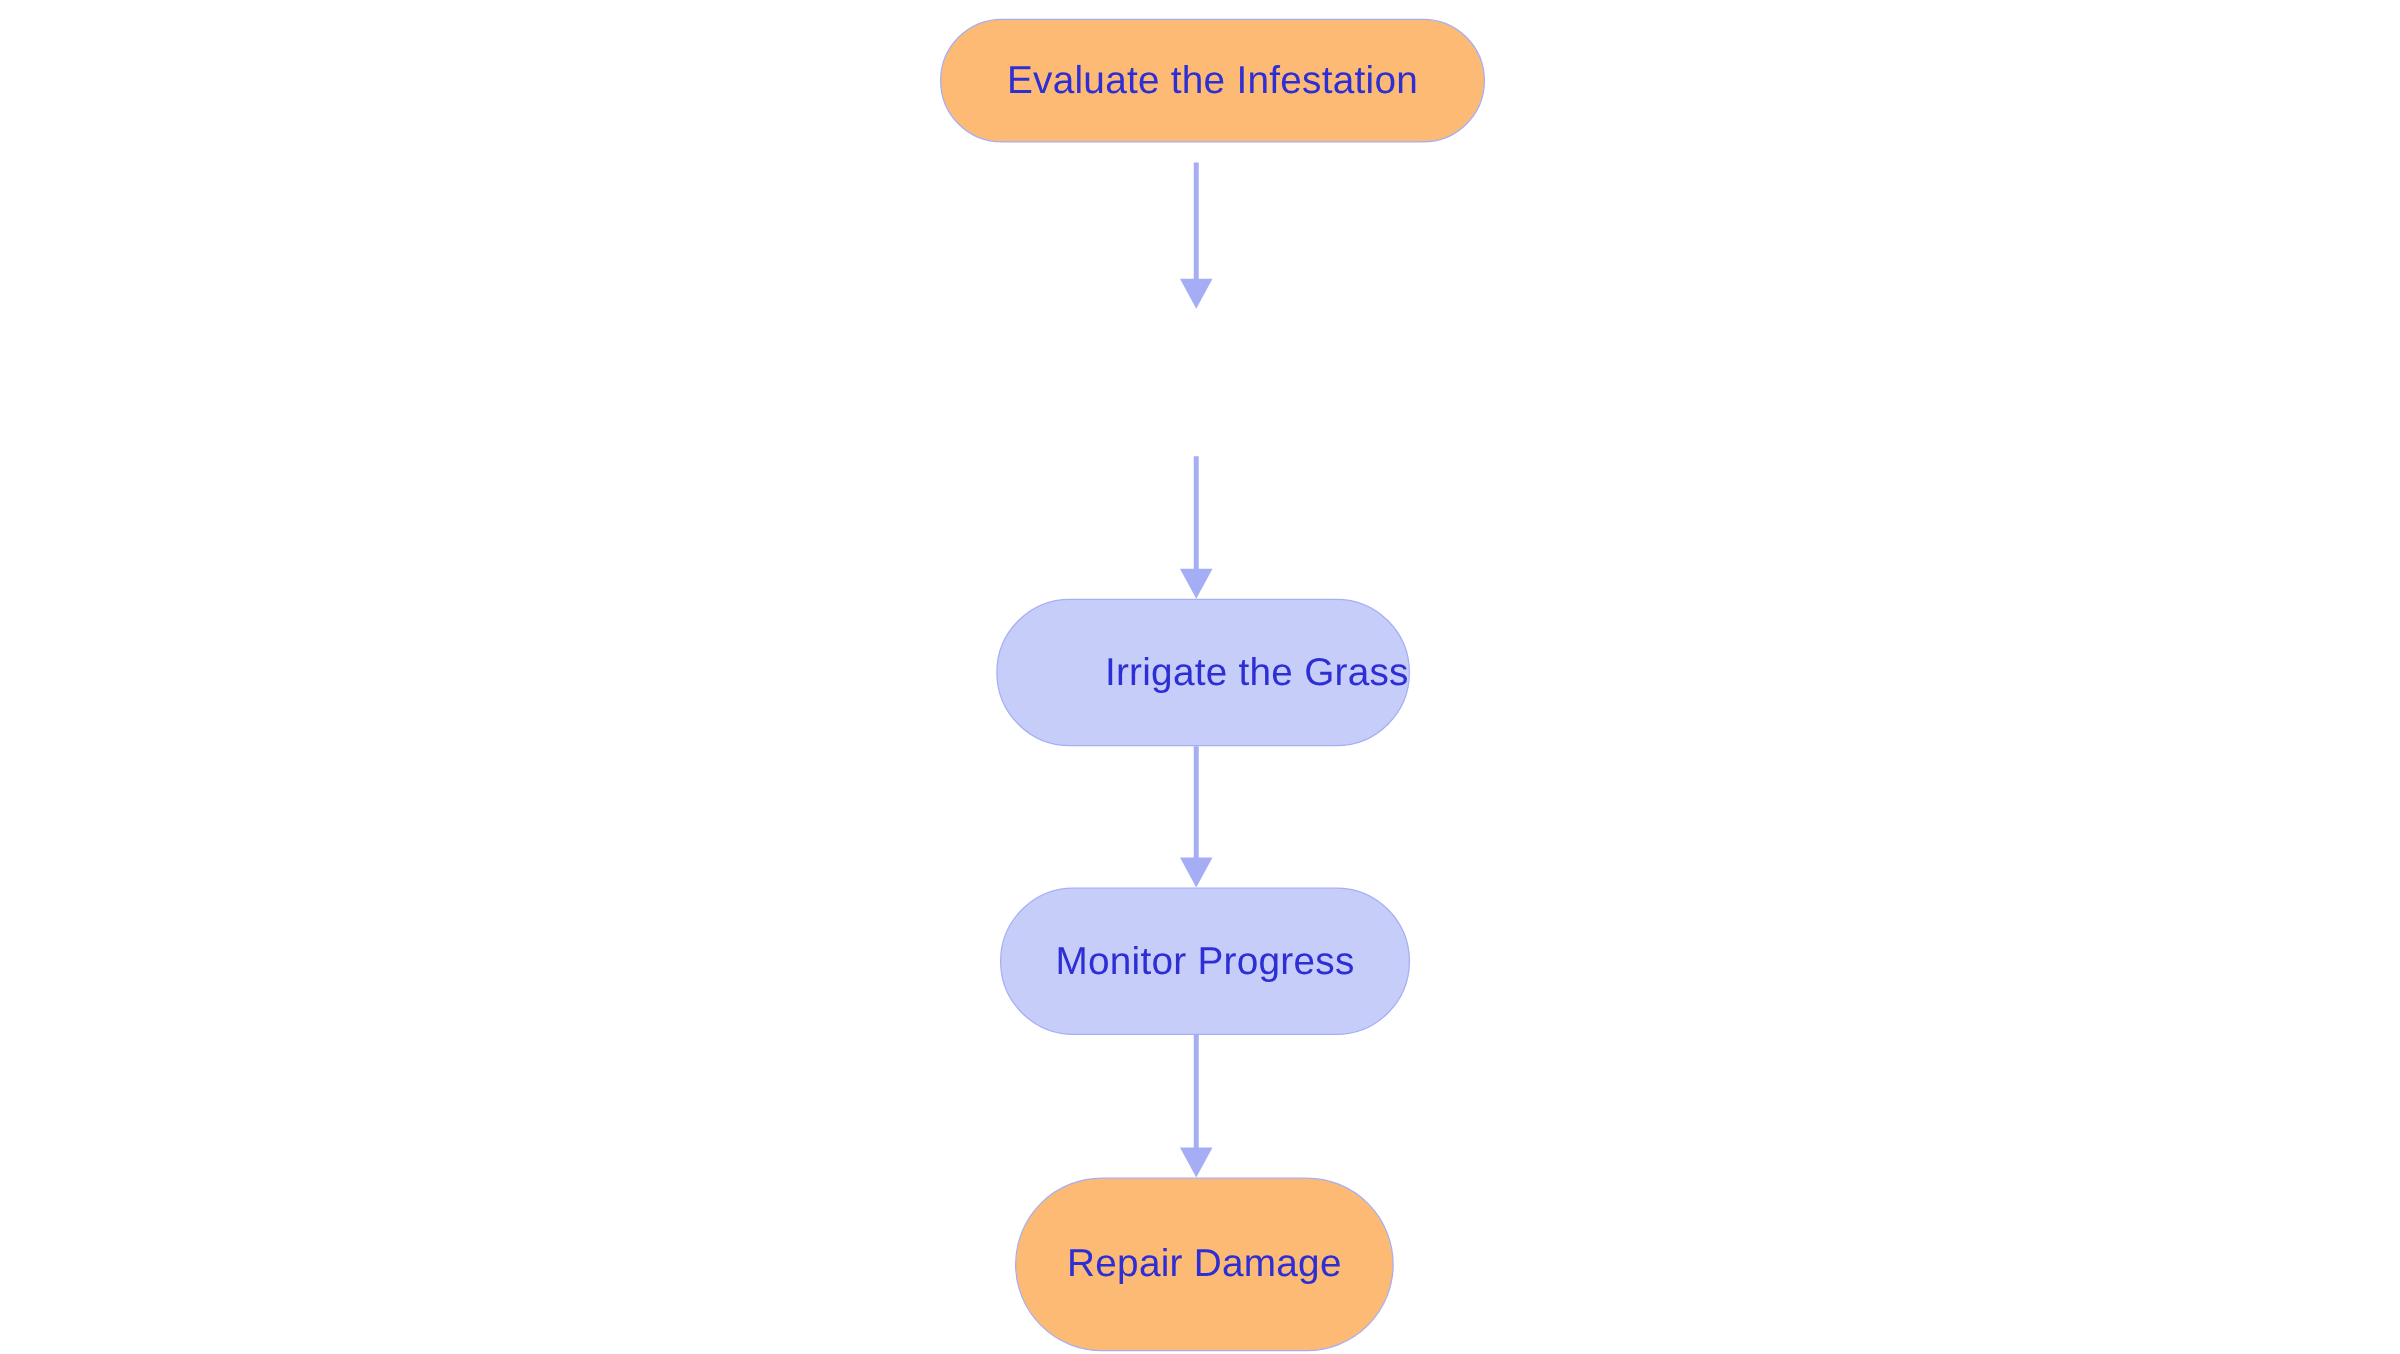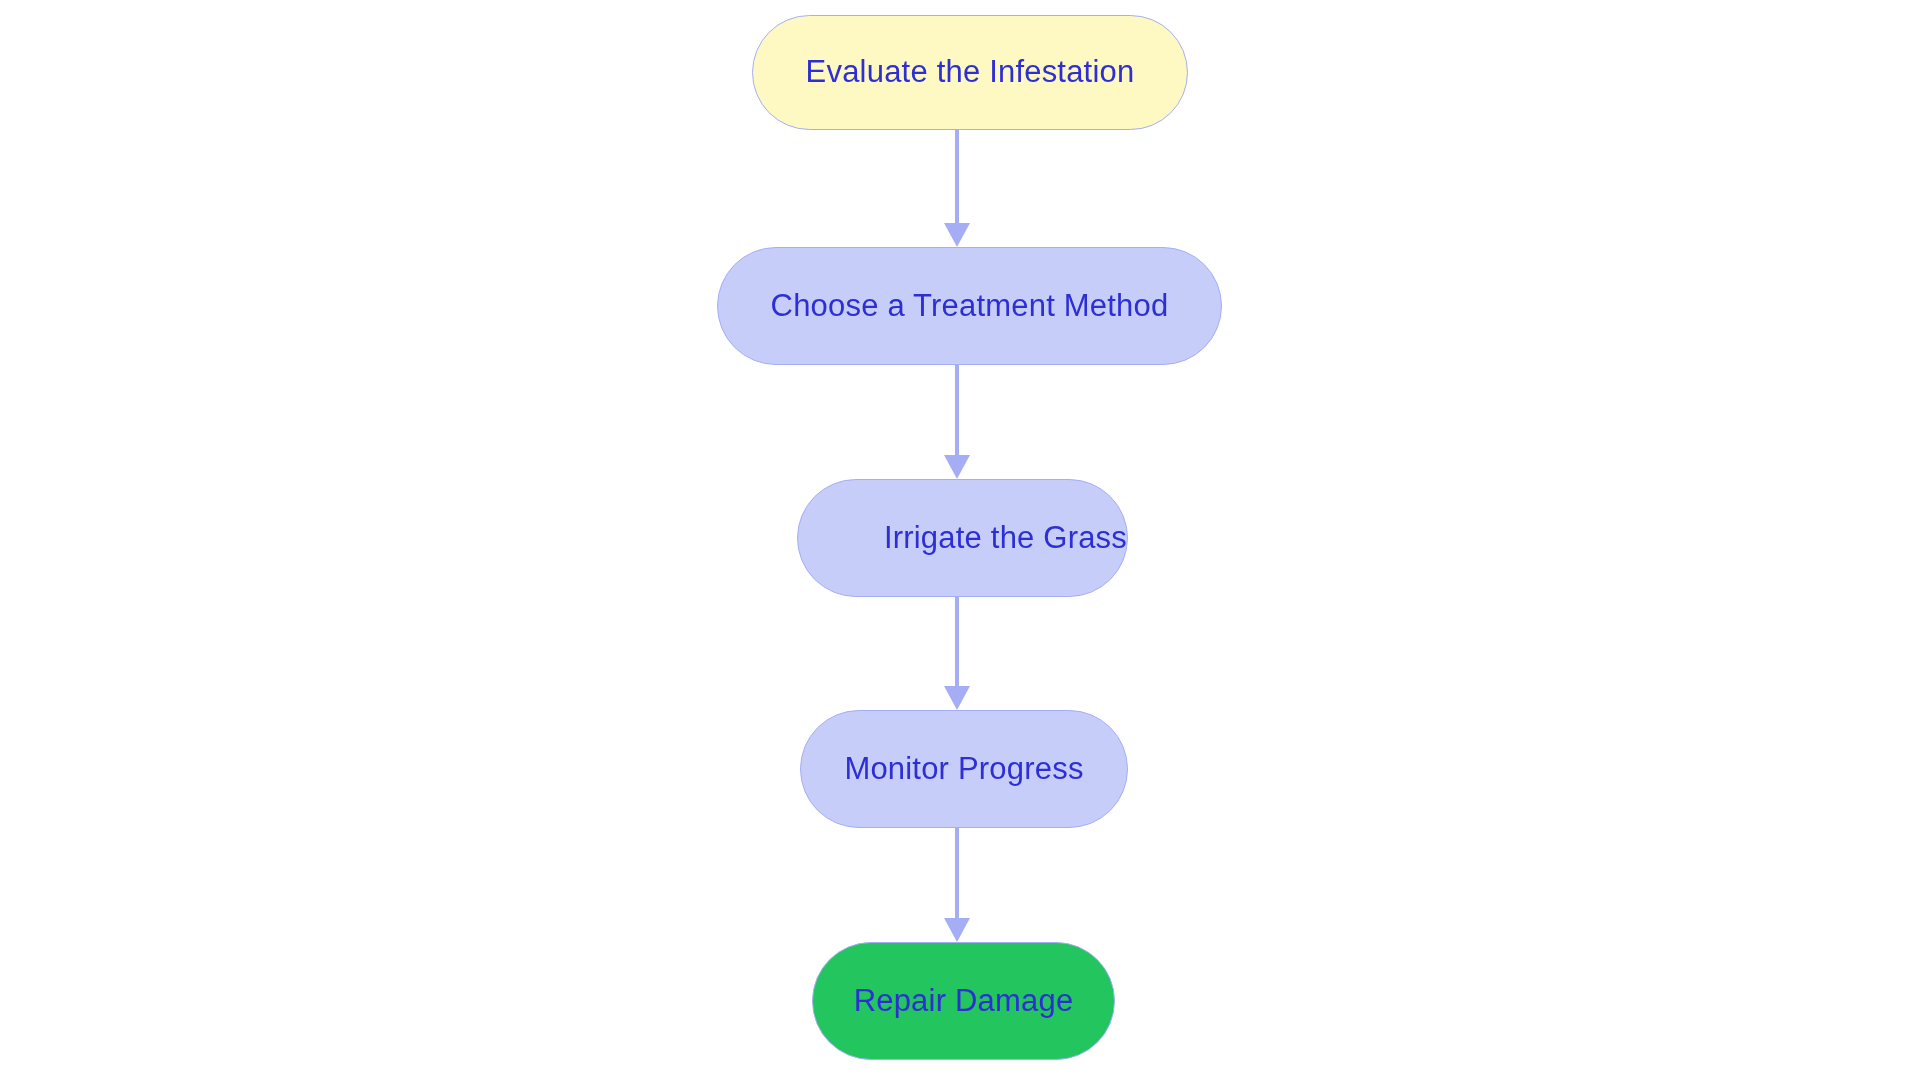--- a/index.html
+++ b/index.html
@@ -61,32 +61,29 @@
     border-left: 13px solid transparent;
     border-right: 13px solid transparent;
     border-top: 24px solid #a5aef5;
   }
 </style>
 </head>
 <body>
 
 <div id="flowchart-canvas" style="background: rgb(255, 255, 255);">
 
-  <div class="flow-node" id="el-node-1" style="left: 752px; top: 15px; width: 436px; height: 115px; background: #fef9c3; border-color: rgb(165, 174, 245); color: rgb(45, 47, 212);">
+  <div class="flow-node" id="el-node-1" style="left: 752px; top: 15px; width: 436px; height: 99px; background: #fdba74; border-color: rgb(165, 174, 245); color: rgb(45, 47, 212);">
     <span class="flow-node-label">Evaluate the Infestation</span>
   </div>
 
   <div class="connector" id="el-connector-1" style="left: 944px; top: 130px; width: 26px; height: 117px;">
     <div class="connector-line" style="height: 95px; background: rgb(165, 174, 245);"></div>
     <div class="connector-head" style="border-top-color: rgb(165, 174, 245);"></div>
   </div>
 
-  <div class="flow-node" id="el-node-2" style="left: 717px; top: 247px; width: 505px; height: 118px; background: rgb(199, 205, 249); border-color: rgb(165, 174, 245); color: rgb(45, 47, 212);">
-    <span class="flow-node-label">Choose a Treatment Method</span>
-  </div>
 
   <div class="connector" id="el-connector-2" style="left: 944px; top: 365px; width: 26px; height: 114px;">
     <div class="connector-line" style="height: 92px; background: rgb(165, 174, 245);"></div>
     <div class="connector-head" style="border-top-color: rgb(165, 174, 245);"></div>
   </div>
 
   <div class="flow-node" id="el-node-3" style="left: 797px; top: 479px; width: 331px; height: 118px; background: rgb(199, 205, 249); border-color: rgb(165, 174, 245); color: rgb(45, 47, 212); justify-content: flex-end;">
     <span class="flow-node-label">Irrigate the Grass</span>
   </div>
 
@@ -97,17 +94,17 @@
 
   <div class="flow-node" id="el-node-4" style="left: 800px; top: 710px; width: 328px; height: 118px; background: rgb(199, 205, 249); border-color: rgb(165, 174, 245); color: rgb(45, 47, 212);">
     <span class="flow-node-label">Monitor Progress</span>
   </div>
 
   <div class="connector" id="el-connector-4" style="left: 944px; top: 828px; width: 26px; height: 114px;">
     <div class="connector-line" style="height: 92px; background: rgb(165, 174, 245);"></div>
     <div class="connector-head" style="border-top-color: rgb(165, 174, 245);"></div>
   </div>
 
-  <div class="flow-node" id="el-node-5" style="left: 812px; top: 942px; width: 303px; height: 118px; background: #22c55e; border-color: rgb(165, 174, 245); color: rgb(45, 47, 212);">
+  <div class="flow-node" id="el-node-5" style="left: 812px; top: 942px; width: 303px; height: 139px; background: #fdba74; border-color: rgb(165, 174, 245); color: rgb(45, 47, 212);">
     <span class="flow-node-label">Repair Damage</span>
   </div>
 
 </div>
 
 </body></html>

